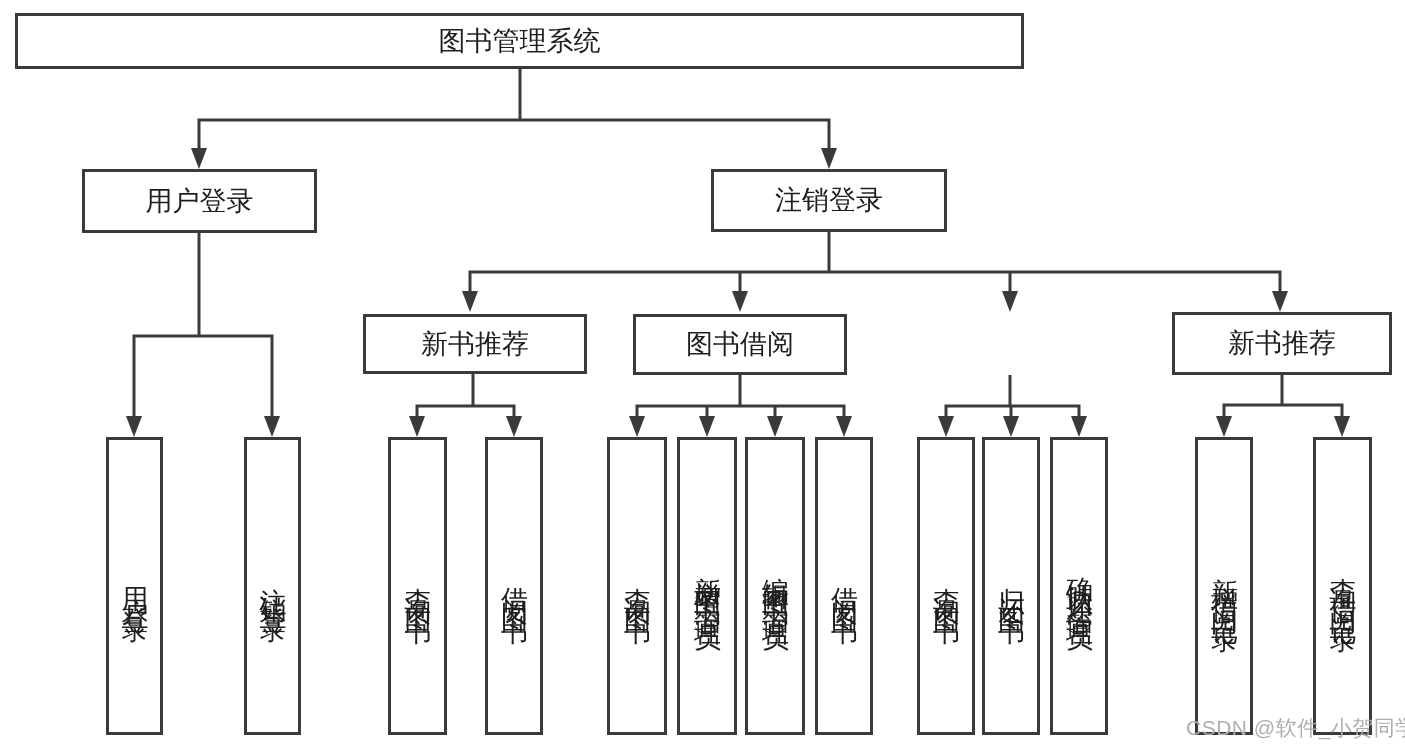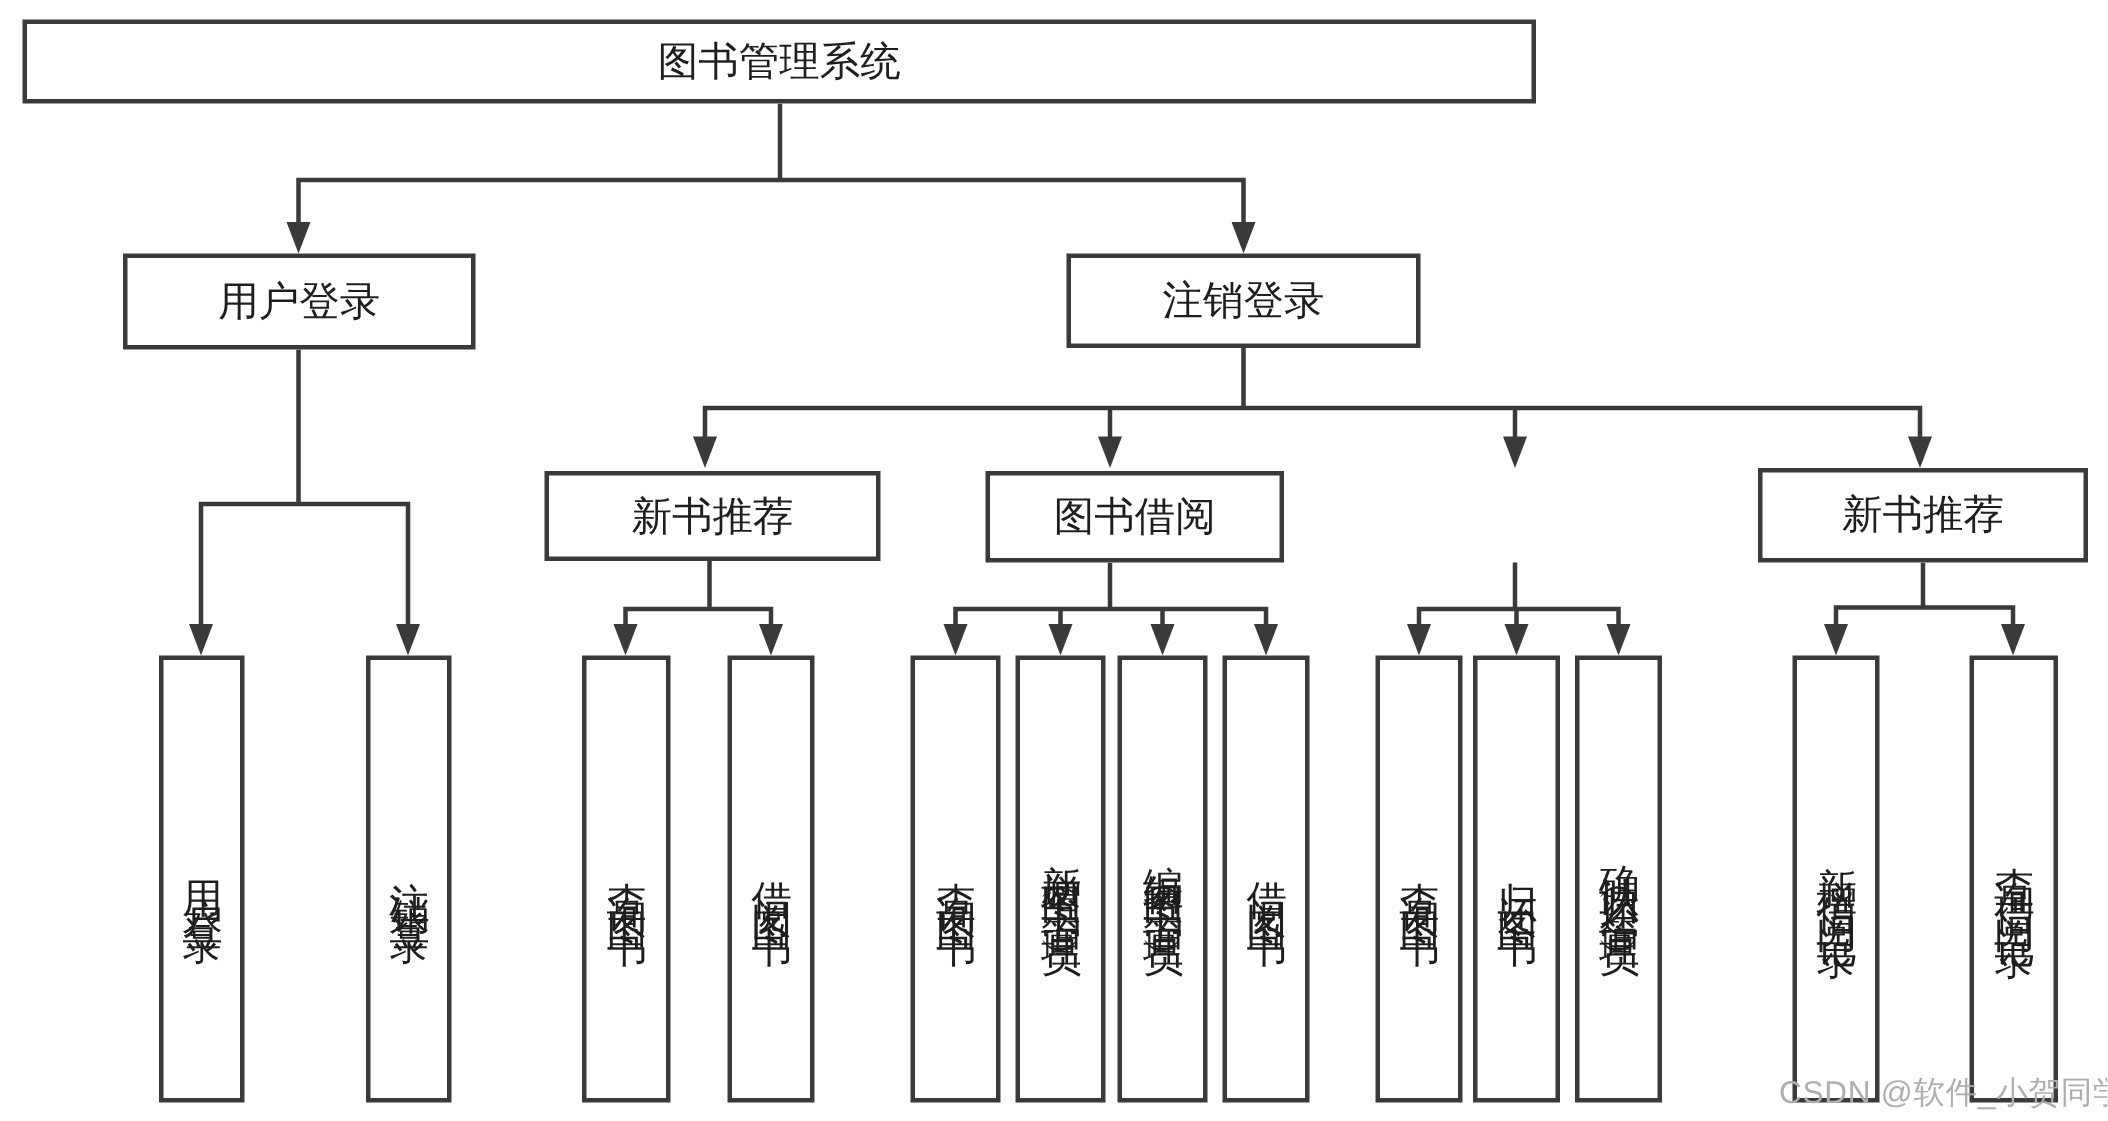--- a/index.html
+++ b/index.html
@@ -83,21 +83,21 @@
       <polygon points="1334,416 1350,416 1342,437"></polygon>
     </g>
   </svg>
 
   <div class="node" style="left:15px; top:13px; width:1009px; height:56px;">图书管理系统</div>
 
   <div class="node" style="left:82px; top:169px; width:235px; height:64px;">用户登录</div>
   <div class="node" style="left:711px; top:169px; width:236px; height:63px;">注销登录</div>
 
   <div class="node" style="left:363px; top:314px; width:224px; height:60px;">新书推荐</div>
-  <div class="node" style="left:633px; top:314px; width:199px; height:61px;margin-left:24px;">图书借阅</div>
+  <div class="node" style="left:633px; top:314px; width:214px; height:61px;">图书借阅</div>
   <div class="node" style="left:1172px; top:312px; width:220px; height:63px;">新书推荐</div>
 
   <div class="node vnode" style="left:106px; top:437px; width:57px; height:298px;">用户登录</div>
   <div class="node vnode" style="left:244px; top:437px; width:57px; height:298px;">注销登录</div>
 
   <div class="node vnode" style="left:388px; top:437px; width:59px; height:298px;">查询图书</div>
   <div class="node vnode" style="left:485px; top:437px; width:58px; height:298px;">借阅图书</div>
 
   <div class="node vnode" style="left:607px; top:437px; width:60px; height:298px;">查询图书</div>
   <div class="node vnode tight" style="left:677px; top:437px; width:60px; height:298px;">新增图书（管理员）</div>

